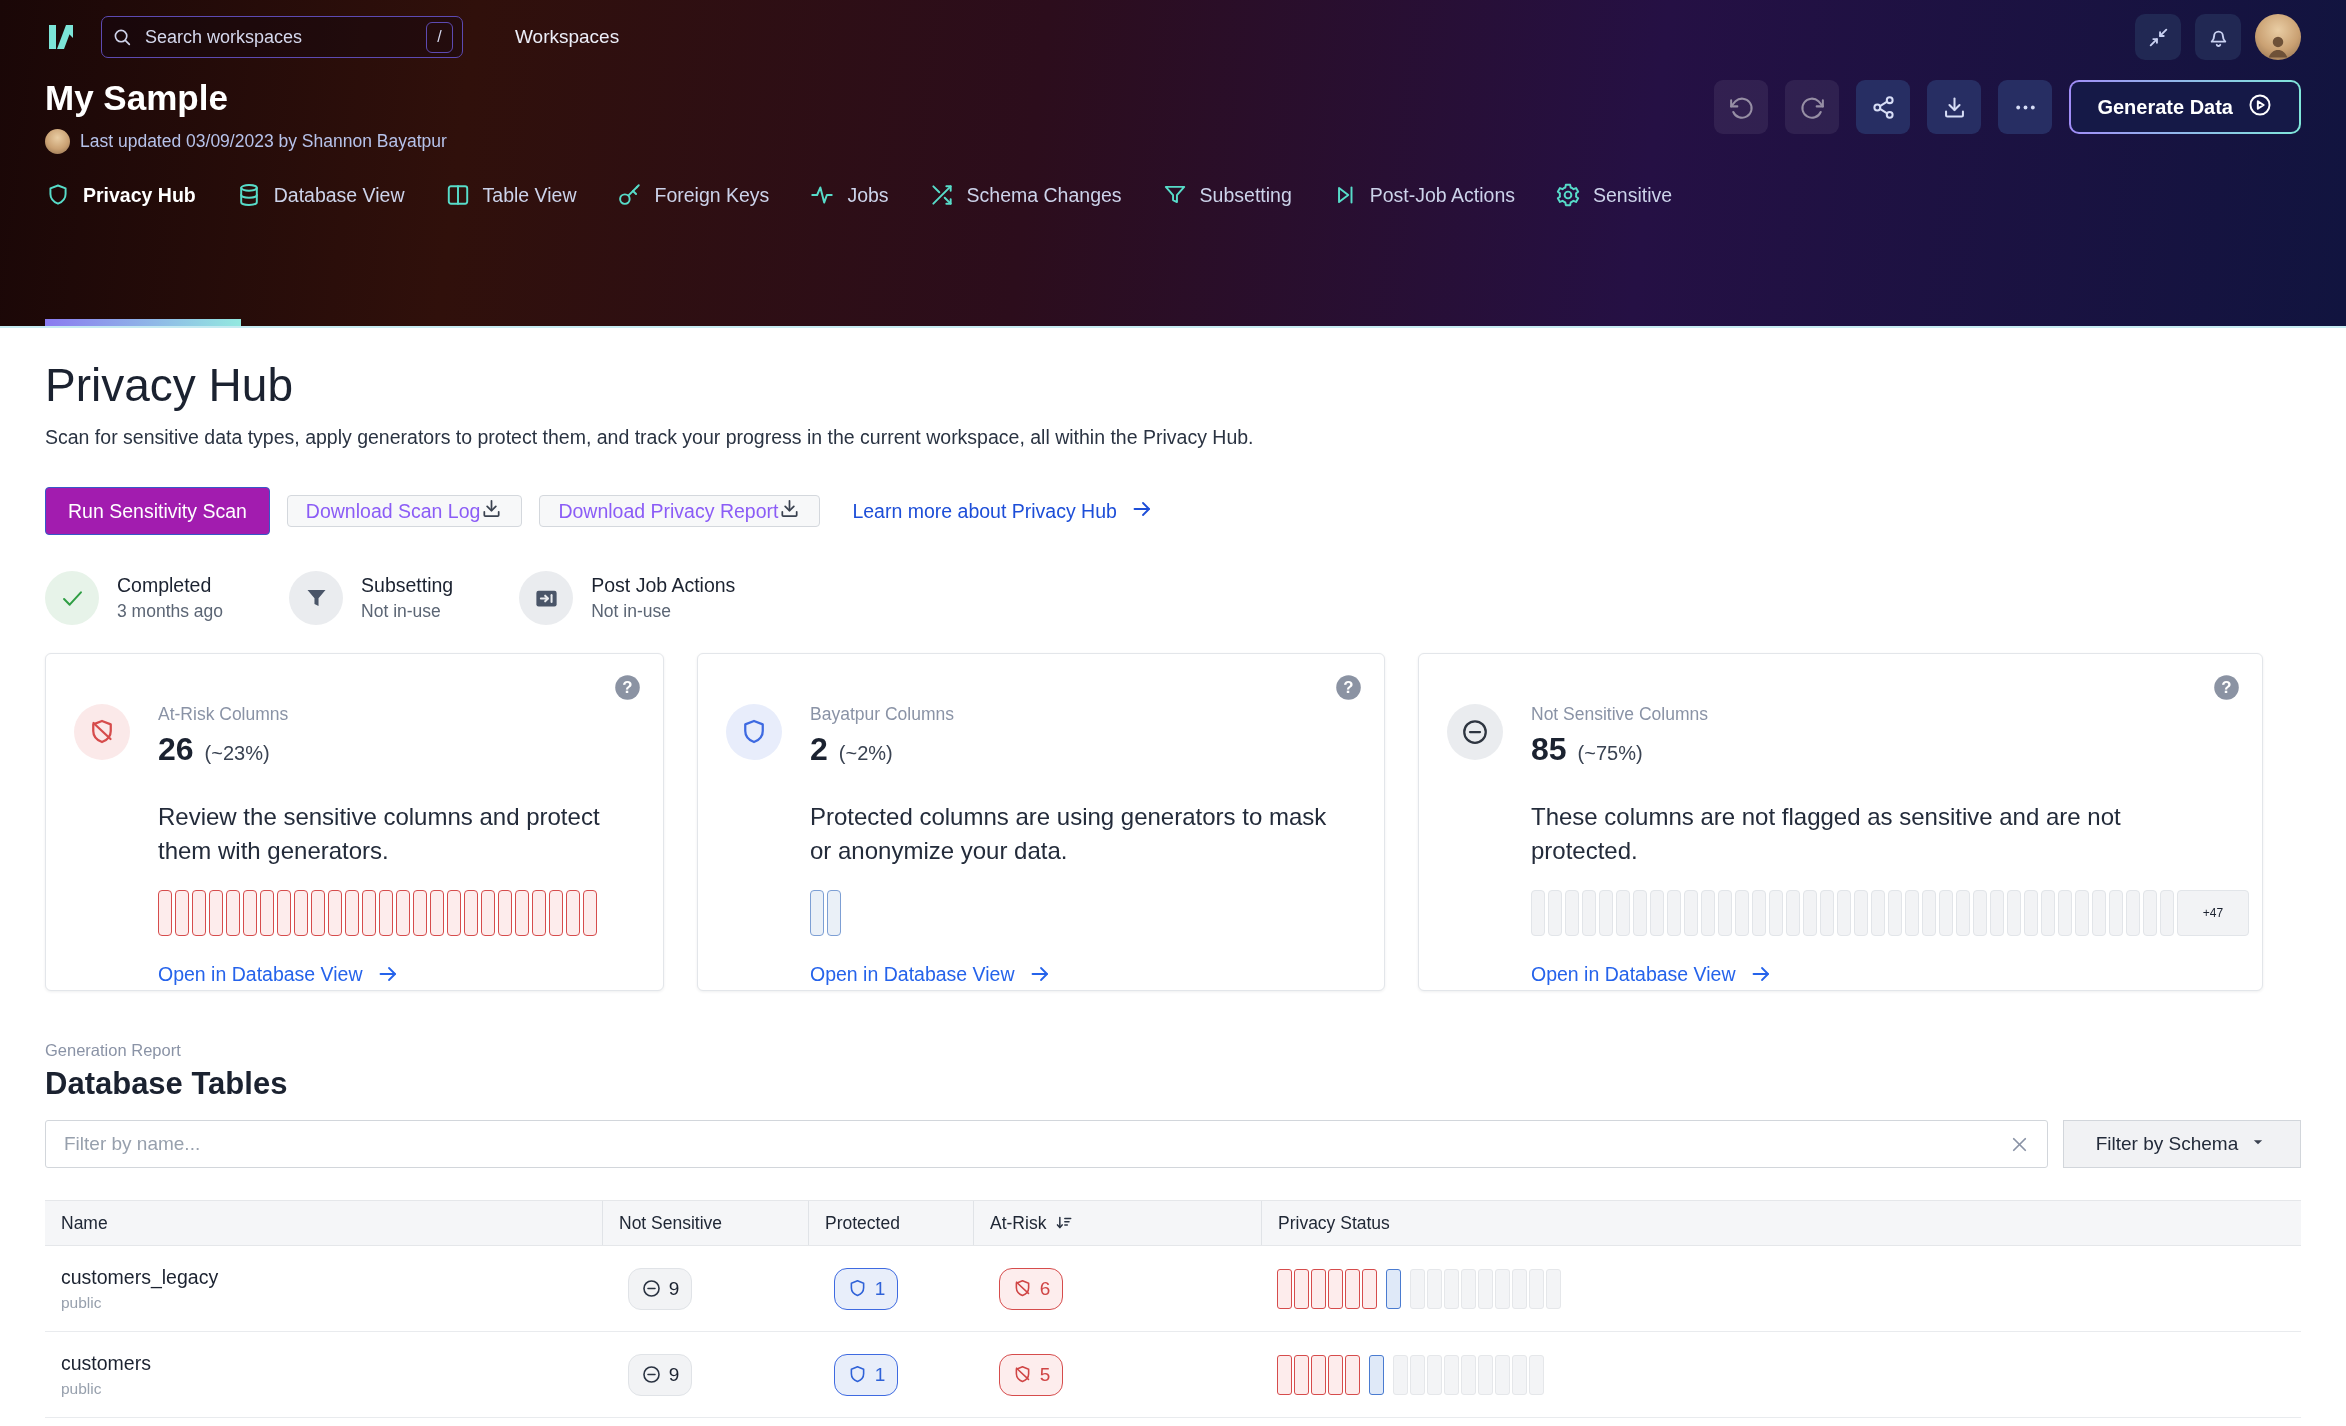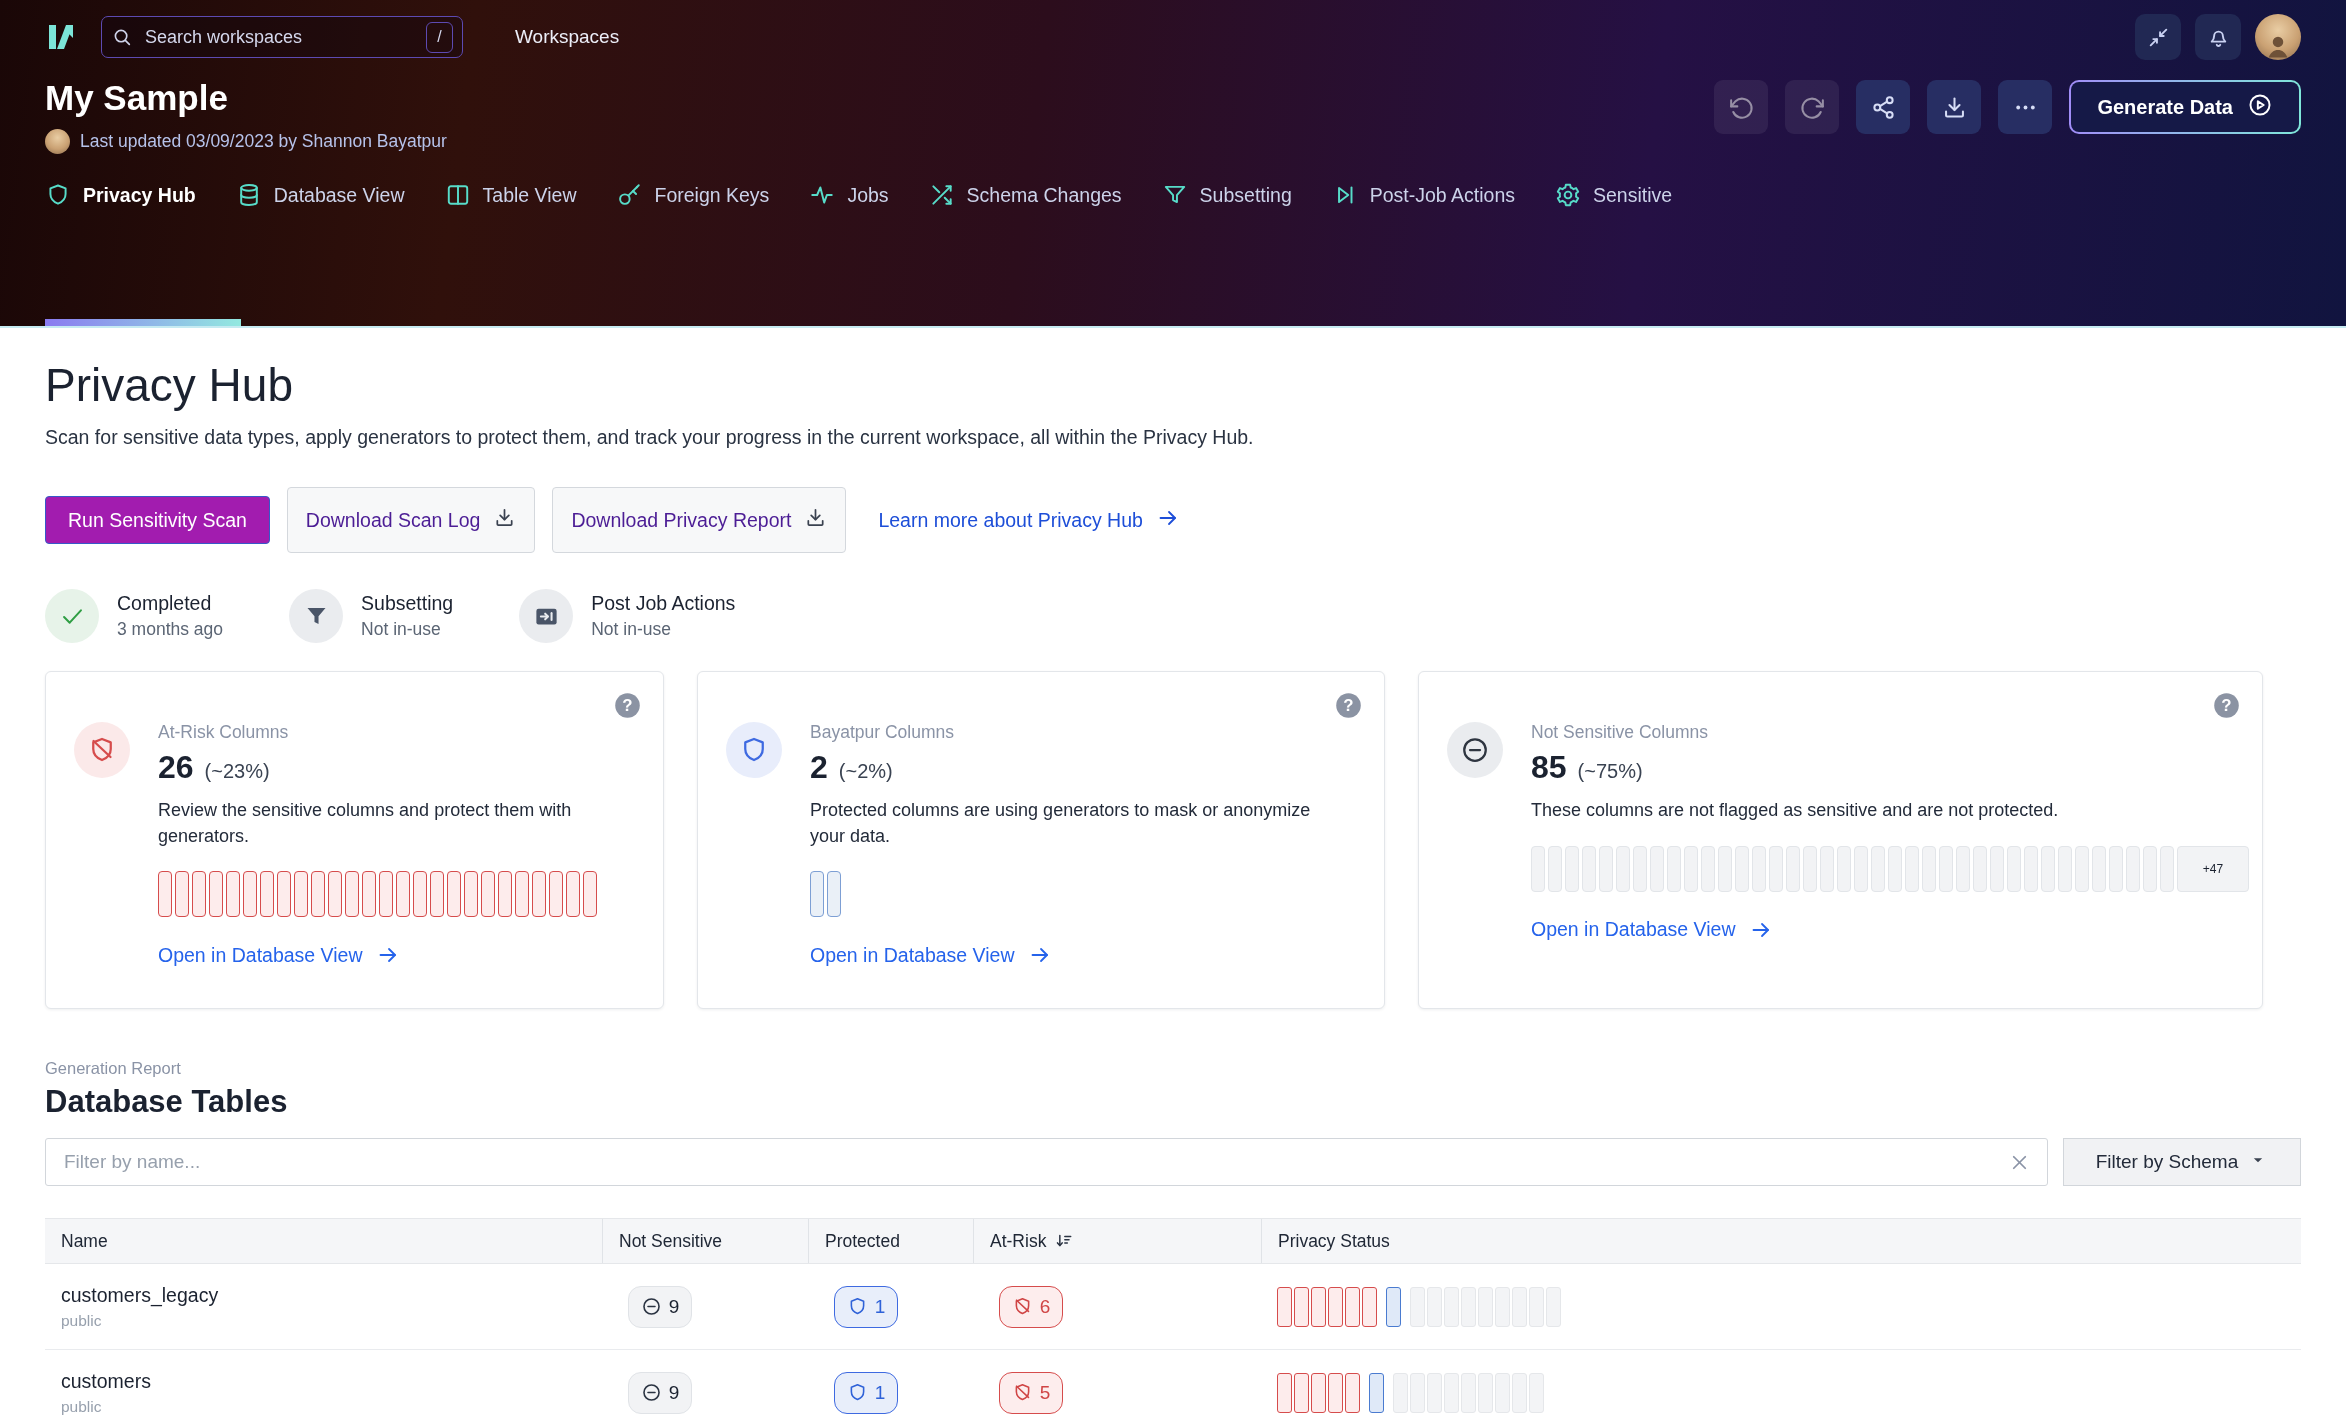--- a/index.html
+++ b/index.html
@@ -64,22 +64,22 @@
   .tab.active span.lbl { color:#fff; font-weight:700; }
   .tab-underline { position:absolute; left:45px; bottom:0; width:196px; height:7px;
     background:linear-gradient(90deg,#8a7bf0,#93e9e0); }
   
   main { padding:32px 45px 0; }
   .page-title { margin:0; font-size:46px; line-height:50px; font-weight:500; color:#1b2230; }
   .page-desc { margin-top:16px; font-size:19.5px; color:#2a3342; }
   .actions { display:flex; align-items:center; margin-top:38px; }
   .btn-primary { height:48px; background:#a21caf; border:1px solid #3659c8; border-radius:4px;
     color:#fff; font-size:19.5px; padding:0 22px; display:flex; align-items:center; cursor:pointer; }
-  .btn-light { height:66px; background:#f7f8f9; border:1px solid #d4d8dd; border-radius:4px;
-    color:#4c1d95; font-size:19.5px; padding:0 18px; display:flex; align-items:center; gap:13px;
+  .btn-light { height:32px; background:#f7f8f9; border:1px solid #d4d8dd; border-radius:4px;
+    color:#8b5cf6; font-size:19.5px; padding:0 18px; display:flex; align-items:center; 
     margin-left:17px; cursor:pointer; }
   .btn-light svg { width:23px; height:23px; color:#3a4250; }
   .learn { margin-left:32px; color:#1d4ed8; font-size:19.5px; display:flex; align-items:center;
     gap:13px; cursor:pointer; }
   .learn svg, .card-link svg { width:24px; height:24px; }
   
   .status-row { display:flex; align-items:center; gap:66px; margin-top:36px; }
   .status-item { display:flex; align-items:center; gap:18px; }
   .status-circle { width:54px; height:54px; border-radius:50%; display:flex; align-items:center;
     justify-content:center; }
@@ -101,21 +101,21 @@
   .card-ico { width:56px; height:56px; border-radius:50%; display:flex; align-items:center;
     justify-content:center; flex:0 0 auto; }
   .card-ico svg { width:30px; height:30px; }
   .card-ico.at-risk { background:#fbe9e9; color:#d64c4c; }
   .card-ico.protected { background:#e8edfb; color:#3e6ae1; }
   .card-ico.neutral { background:#eaecef; color:#2e3540; }
   .card-label { font-size:17.5px; color:#8a93a6; }
   .card-valrow { margin-top:6px; display:flex; align-items:baseline; gap:11px; }
   .card-value { font-size:32px; font-weight:700; color:#1b2230; }
   .card-pct { font-size:20px; color:#3a4352; }
-  .card-desc { margin-left:84px; margin-top:12px; font-size:18px; color:#232b3a; line-height:1.42; }
+  .card-desc { margin-left:84px; margin-top:32px; font-size:24px; color:#232b3a; line-height:1.42; }
   .segs { margin-left:84px; margin-top:22px; display:flex; gap:3px; align-items:center; }
   .seg { width:14px; height:46px; border-radius:4px; flex:0 0 auto; }
   .seg.red { background:#fdecec; border:1px solid #d64c4c; }
   .seg.blue { background:#eaf0f7; border:1px solid #7d9fd4; }
   .seg.gray { background:#f2f3f5; border:1px solid #e2e5e9; }
   .seg.more { width:72px; background:#f2f3f5; border:1px solid #e2e5e9; display:flex;
     align-items:center; justify-content:center; font-size:12px; color:#1b2230; }
   .card-link { margin-left:84px; margin-top:26px; color:#2563eb; font-size:19.5px; display:flex;
     align-items:center; gap:13px; cursor:pointer; }
   

